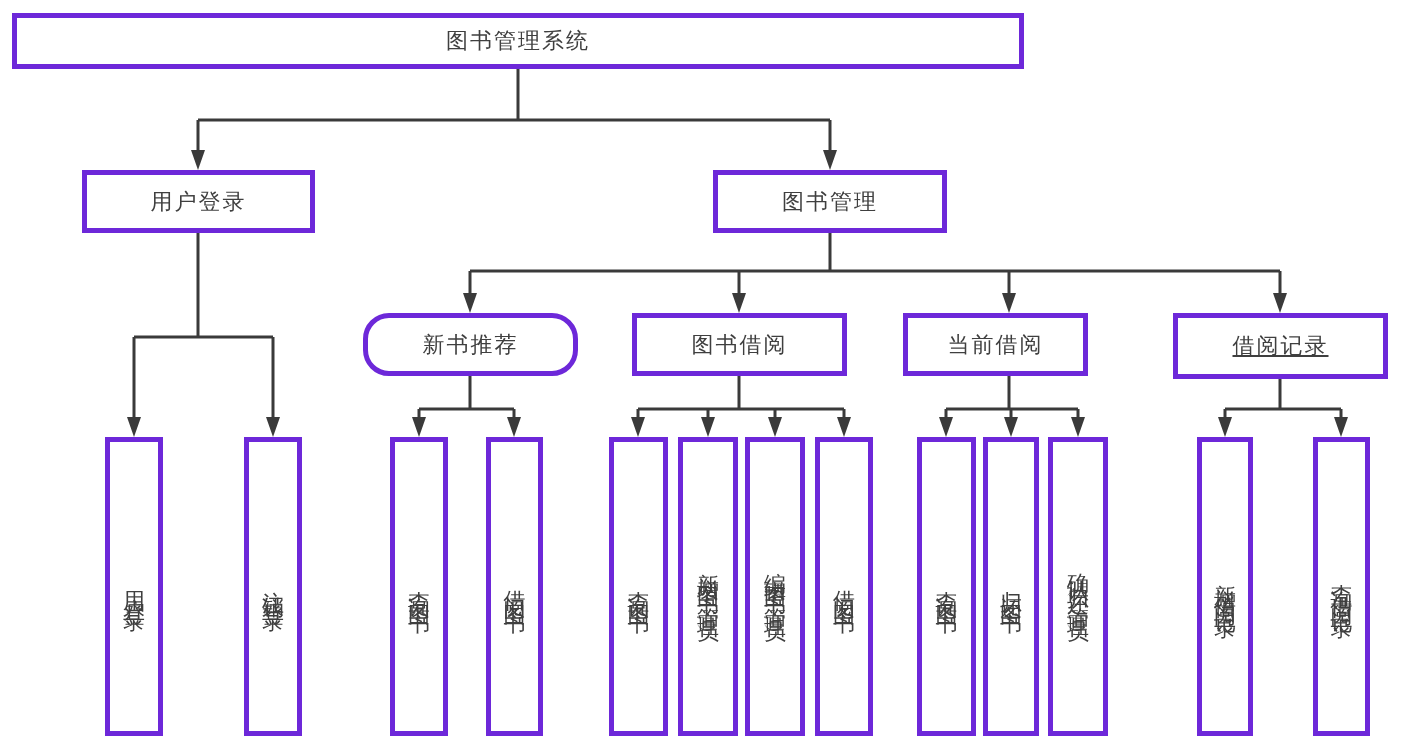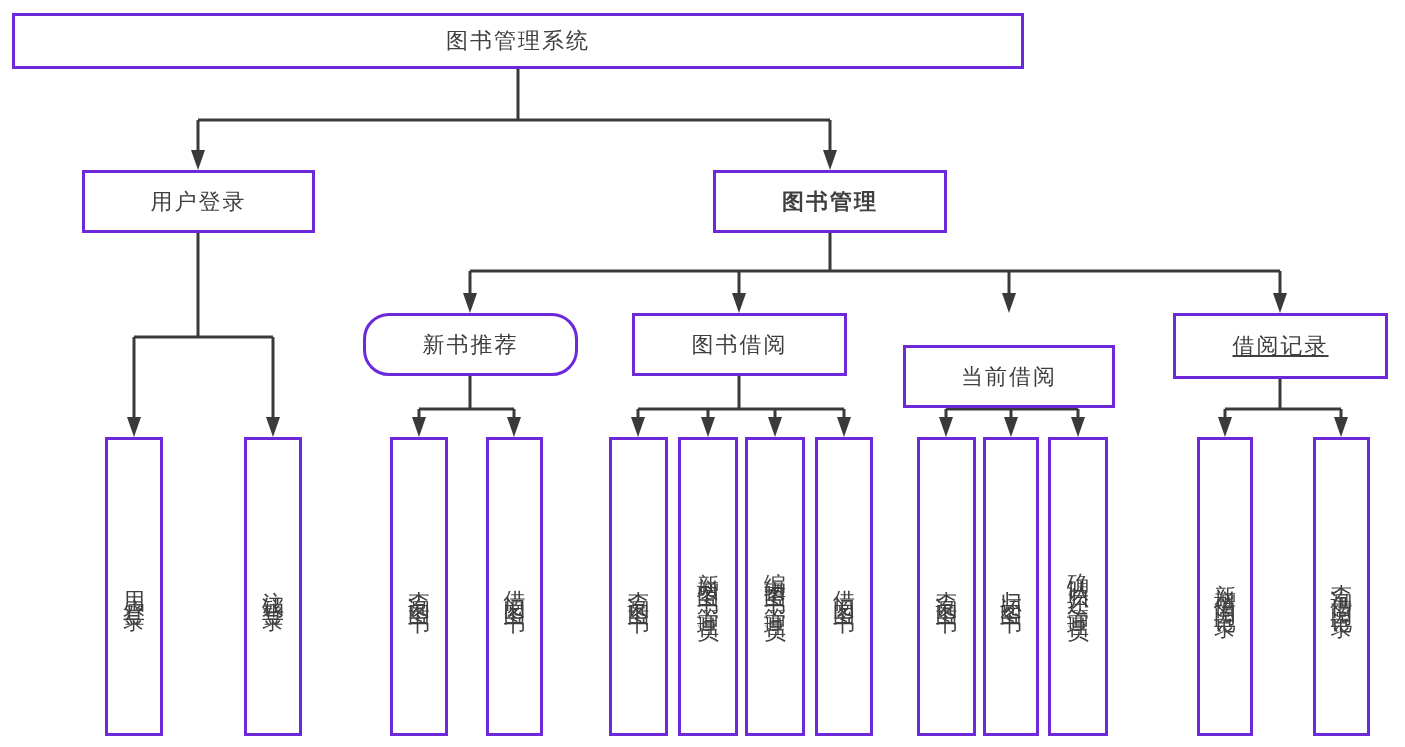--- a/index.html
+++ b/index.html
@@ -7,21 +7,21 @@
     position:relative;
     width:1405px;height:747px;
     background:#ffffff;
     font-family:"Liberation Sans","DejaVu Sans",sans-serif;
     overflow:hidden;
   }
   .wires{position:absolute;left:0;top:0;width:1405px;height:747px;}
   .node{
     position:absolute;
     box-sizing:border-box;
-    border:3px solid #6d28d9;
+    border:5px solid #6d28d9;
     background:#ffffff;
     display:flex;
     align-items:center;
     justify-content:center;
     color:#3f3f3f;
     font-size:22px;
     letter-spacing:2px;
     white-space:nowrap;
   }
   .vnode{
@@ -85,25 +85,25 @@
       <polygon points="1004,417 1018,417 1011,437"></polygon>
       <polygon points="1071,417 1085,417 1078,437"></polygon>
       <polygon points="1218,417 1232,417 1225,437"></polygon>
       <polygon points="1334,417 1348,417 1341,437"></polygon>
     </g>
   </svg>
 
   <div class="node" style="left:12px;top:13px;width:1012px;height:56px;">图书管理系统</div>
 
   <div class="node" style="left:82px;top:170px;width:233px;height:63px;">用户登录</div>
-  <div class="node" style="left:713px;top:170px;width:234px;height:63px;font-weight:bold;">图书管理</div>
+  <div class="node" style="left:713px;top:170px;width:234px;height:63px;">图书管理</div>
 
   <div class="node" style="left:363px;top:313px;width:215px;height:63px;border-radius:26px;">新书推荐</div>
   <div class="node" style="left:632px;top:313px;width:215px;height:63px;text-align:right;">图书借阅</div>
-  <div class="node" style="left:903px;top:313px;width:212px;height:63px;margin-top:32px;">当前借阅</div>
+  <div class="node" style="left:903px;top:313px;width:185px;height:63px;">当前借阅</div>
   <div class="node" style="left:1173px;top:313px;width:215px;height:66px;text-decoration:underline;">借阅记录</div>
 
   <div class="node vnode" style="left:105px;top:437px;width:58px;height:299px;">用户登录</div>
   <div class="node vnode" style="left:244px;top:437px;width:58px;height:299px;">注销登录</div>
 
   <div class="node vnode" style="left:390px;top:437px;width:58px;height:299px;">查询图书</div>
   <div class="node vnode" style="left:486px;top:437px;width:57px;height:299px;">借阅图书</div>
 
   <div class="node vnode" style="left:609px;top:437px;width:59px;height:299px;">查询图书</div>
   <div class="node vnode" style="left:678px;top:437px;width:60px;height:299px;">新增图书（管理员）</div>

